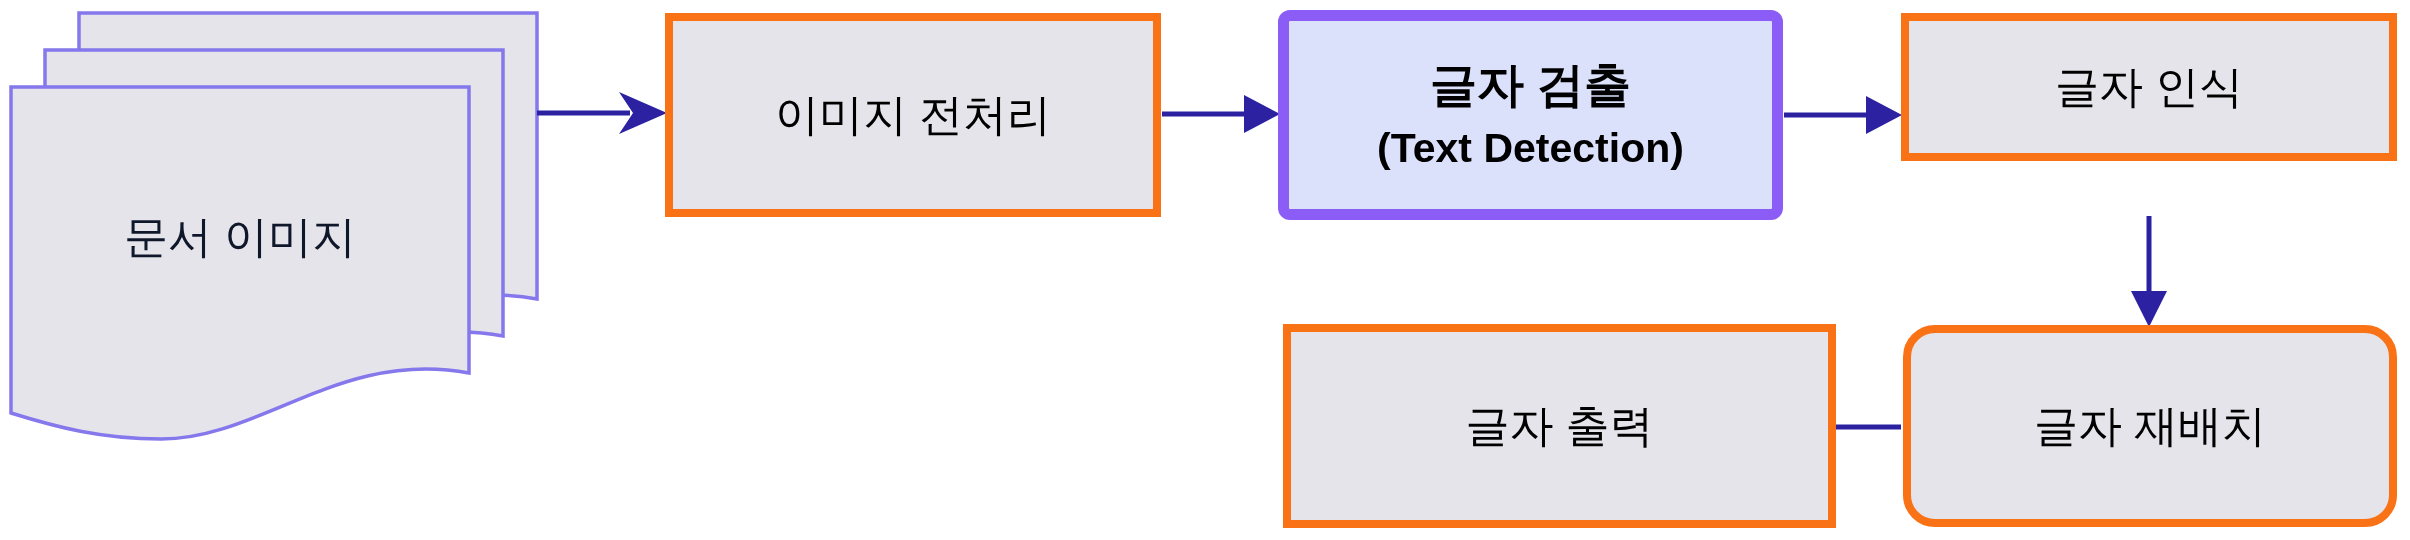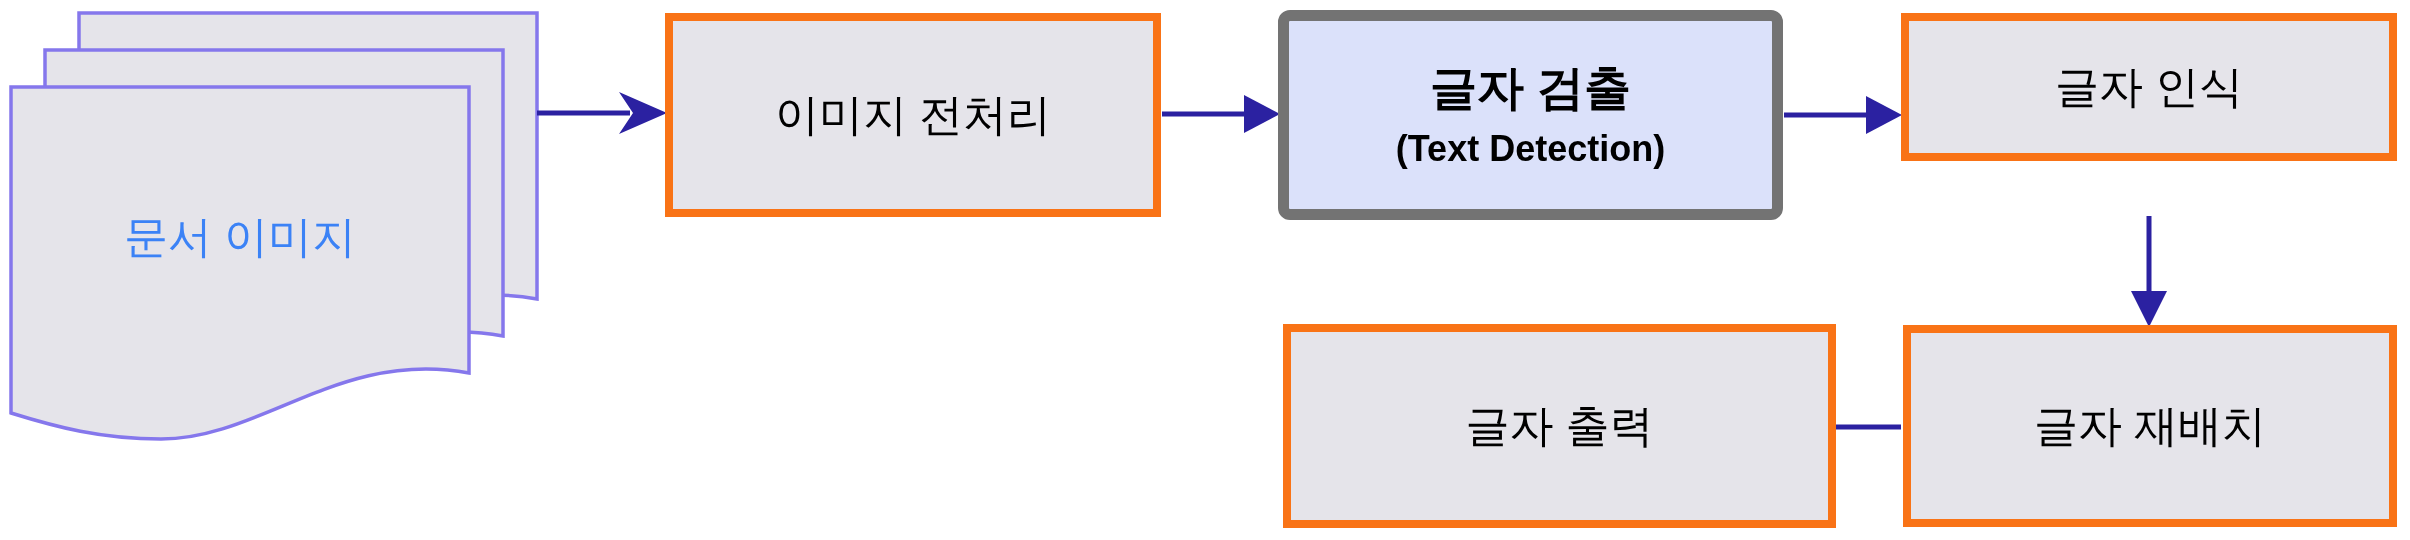--- a/index.html
+++ b/index.html
@@ -21,34 +21,34 @@
     color:#000000;
     font-size:44px;
     line-height:1.2;
     text-align:center;
     white-space:nowrap;
   }
   .node-preprocess { left:665px;  top:13px;  width:496px; height:204px; }
   .node-detection  {
     left:1278px; top:10px;  width:505px; height:210px;
     background:#dbe1fa;
-    border:11px solid #737373;
+    border:11px solid #8b5cf6;
     border-radius:12px;
     font-weight:bold;
   }
   .node-detection .line1{font-size:47px;font-weight:bold;}
-  .node-detection .line2{font-size:36px;font-weight:bold;margin-top:10px;}
+  .node-detection .line2{font-size:41px;font-weight:bold;margin-top:10px;}
   .node-recognition{ left:1901px; top:13px;  width:496px; height:148px; }
-  .node-reorder    { left:1903px; top:325px; width:494px; height:202px; }
+  .node-reorder    { left:1903px; top:325px; width:494px; height:202px;border-radius:32px; }
   .node-output     { left:1283px; top:324px; width:553px; height:204px; }
   .doc-label{
     position:absolute;
     left:11px; top:87px; width:458px; height:300px;
     display:flex;align-items:center;justify-content:center;
-    font-size:44px;color:#3b82f6;white-space:nowrap;
+    font-size:44px;color:#0f172a;white-space:nowrap;
   }
 </style>
 </head>
 <body>
 
 <div class="canvas">
 
   <svg class="layer" viewBox="0 0 2410 540" width="2410" height="540" fill="none" xmlns="http://www.w3.org/2000/svg">
 
     <g>

